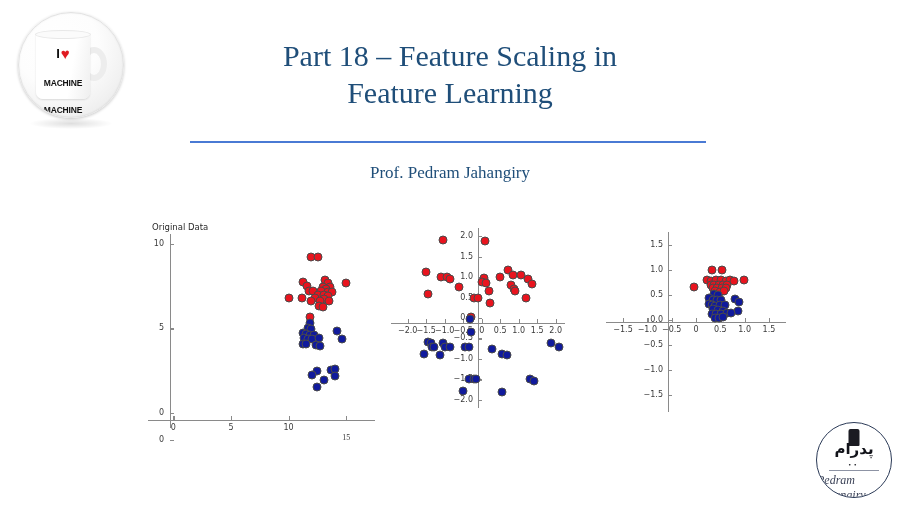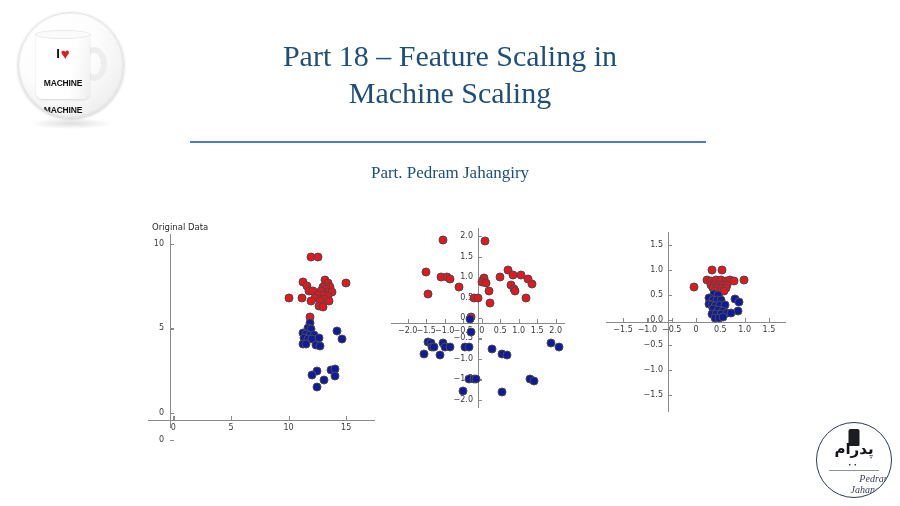--- a/index.html
+++ b/index.html
@@ -106,22 +106,22 @@
     position:absolute;left:50%;top:6px;transform:translateX(-50%);
     width:11px;height:17px;background:#1b1b22;border-radius:2px 2px 1px 1px;
   }
   .sig-logo .dots{
     position:absolute;left:0;right:0;top:38px;text-align:center;font-size:7px;color:#12131a;letter-spacing:3px;
   }
   .sig-logo .sline{
     position:absolute;left:12px;right:12px;top:47px;height:1px;background:#8d93a4;
   }
   .sig-logo .sname{
-    position:absolute;left:0;right:0;top:50px;text-align:right;
-    font-family:"Liberation Serif", serif;font-style:italic;font-size:10px;color:#3b4257;
+    position:absolute;left:0;right:0;top:50px;text-align:left;
+    font-family:"Liberation Serif", serif;font-style:italic;font-size:12px;color:#3b4257;
   }
 </style>
 </head>
 <body>
 
 <div class="slide">
 
   <div class="mug-logo">
     <div class="ball">
       <div class="handle"></div>
@@ -133,40 +133,40 @@
         </div>
         <div class="t-ml">MACHINE</div>
         <div class="t-ml">MACHINE</div>
       </div>
     </div>
     <div class="shadow"></div>
   </div>
 
   <div class="title">
     <div>Part 18 – Feature Scaling in</div>
-    <div>Machine Scaling</div>
+    <div>Feature Learning</div>
   </div>
   <div class="rule"></div>
-  <div class="author">Part. Pedram Jahangiry</div>
+  <div class="author">Prof. Pedram Jahangiry</div>
 
   <div class="figures">
 
     <div class="panel" id="panel0" style="left:130px;width:255px;">
       <div class="ptitle" id="ptitle0" style="left:22px;top:4px;">Original Data</div>
       <div class="canvas" id="canvas0">
           <div class="axis h" style="left: 18px; width: 227px; top: 202px;"></div>
           <div class="axis v" style="left: 40px; top: 16px; height: 194px;"></div>
           <div class="tick v" style="left: 43.3503px; top: 198px;"></div>
           <div class="tlabel x" style="left: 43.3503px; top: 206px;">0</div>
           <div class="tick v" style="left: 100.964px; top: 198px;"></div>
           <div class="tlabel x" style="left: 100.964px; top: 206px;">5</div>
           <div class="tick v" style="left: 158.579px; top: 198px;"></div>
           <div class="tlabel x" style="left: 158.579px; top: 206px;">10</div>
           <div class="tick v" style="left: 216.193px; top: 198px;"></div>
-          <div class="tlabel x" style="left: 216.193px; top: 206px;">15</div>
+          <div class="tlabel x" style="left: 216.193px; top: 216px; font-family: Liberation Serif, serif;">15</div>
           <div class="tick h" style="left: 40px; top: 194.817px;"></div>
           <div class="tlabel y" style="left: 0px; width: 34px; top: 194.817px;">0</div>
           <div class="tick h" style="left: 40px; top: 110.47px;"></div>
           <div class="tlabel y" style="left: 0px; width: 34px; top: 110.47px;">5</div>
           <div class="tick h" style="left: 40px; top: 26.1217px;"></div>
           <div class="tlabel y" style="left: 0px; width: 34px; top: 26.1217px;">10</div>
           <div class="tlabel y" style="left: 0px; width: 34px; top: 222px;">0</div>
           <div class="tick h" style="left: 40px; top: 222px;"></div>
           <div class="clip" style="left: 0px; top: 0px; width: 253px; height: 250px;">
             <div class="dot red" style="left: 181.048px; top: 38.7739px;"></div>

